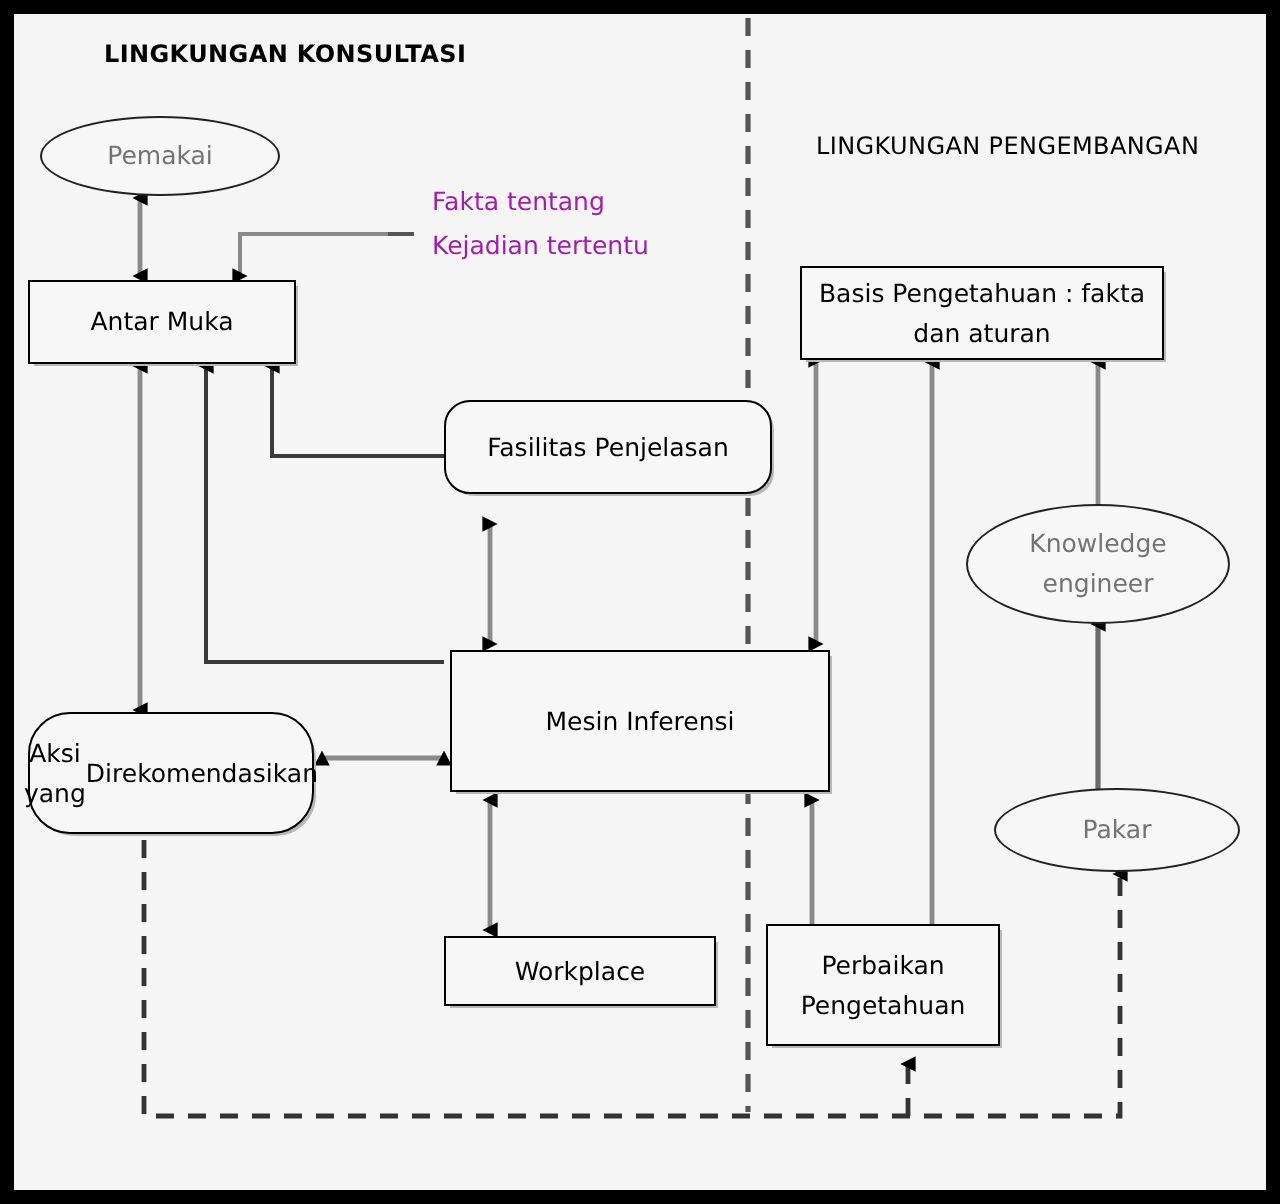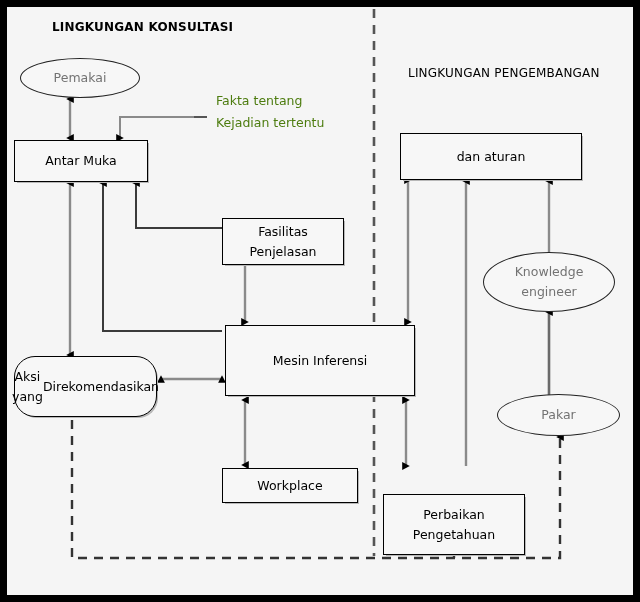--- a/index.html
+++ b/index.html
@@ -56,21 +56,21 @@
     justify-content: center;
     text-align: left;
     font-size: 12.5px;
     color: #737373;
     line-height: 1.6;
     z-index: 4;
   }
   .free-label {
     position: absolute;
     font-size: 12.5px;
-    color: #4d7c0f;
+    color: #a21caf;
     text-align: left;
     line-height: 1.75;
     white-space: nowrap;
     z-index: 4;
   }
   svg.edges {
     position: absolute;
     left: 0; top: 0;
     width: 640px; height: 602px;
     z-index: 2;
@@ -155,43 +155,44 @@
     <g>
       <path d="M72,420 L72,558 L560,558 L560,437" fill="none" stroke="#333333" stroke-width="2.4" stroke-dasharray="9,7" marker-end="url(#ah-dark)"></path>
       <path d="M454,558 L454,532" fill="none" stroke="#333333" stroke-width="2.4" stroke-dasharray="9,7" marker-end="url(#ah-dark)"></path>
     </g>
   </svg>
 
   <div class="node-ellipse" style="left:20px; top:58px; width:120px; height:40px;">Pemakai</div>
 
   <div class="node-box" style="left:14px; top:140px; width:134px; height:42px;">Antar Muka</div>
 
-  <div class="node-box" style="left:222px; top:218px; width:122px; height:47px;">Fasilitas Penjelasan</div>
+  <div class="node-box" style="left:222px; top:200px; width:164px; height:47px;border-radius:13px;">Fasilitas Penjelasan</div>
 
   <div class="node-box" style="left:14px; top:356px; width:143px; height:61px; border-radius:21px;">
     <span>Aksi yang</span>
     <span>Direkomendasikan</span>
   </div>
 
   <div class="node-box" style="left:225px; top:325px; width:190px; height:71px;">Mesin Inferensi</div>
 
   <div class="node-box" style="left:222px; top:468px; width:136px; height:35px;">Workplace</div>
 
   <div class="node-box" style="left:400px; top:133px; width:182px; height:47px; flex-direction:column;">
+    <span>Basis Pengetahuan : fakta</span>
     <span>dan aturan</span>
   </div>
 
   <div class="node-ellipse" style="left:483px; top:252px; width:132px; height:60px; flex-direction:column;">
     <span>Knowledge</span>
     <span>engineer</span>
   </div>
 
   <div class="node-ellipse" style="left:497px; top:394px; width:123px; height:42px;">Pakar</div>
 
-  <div class="node-box" style="left:383px; top:494px; width:142px; height:61px; flex-direction:column;">
+  <div class="node-box" style="left:383px; top:462px; width:117px; height:61px; flex-direction:column;">
     <span>Perbaikan</span>
     <span>Pengetahuan</span>
   </div>
 
   <div class="free-label" style="left:216px; top:90px;">
     <div>Fakta tentang</div>
     <div>Kejadian tertentu</div>
   </div>
 
 </div>

